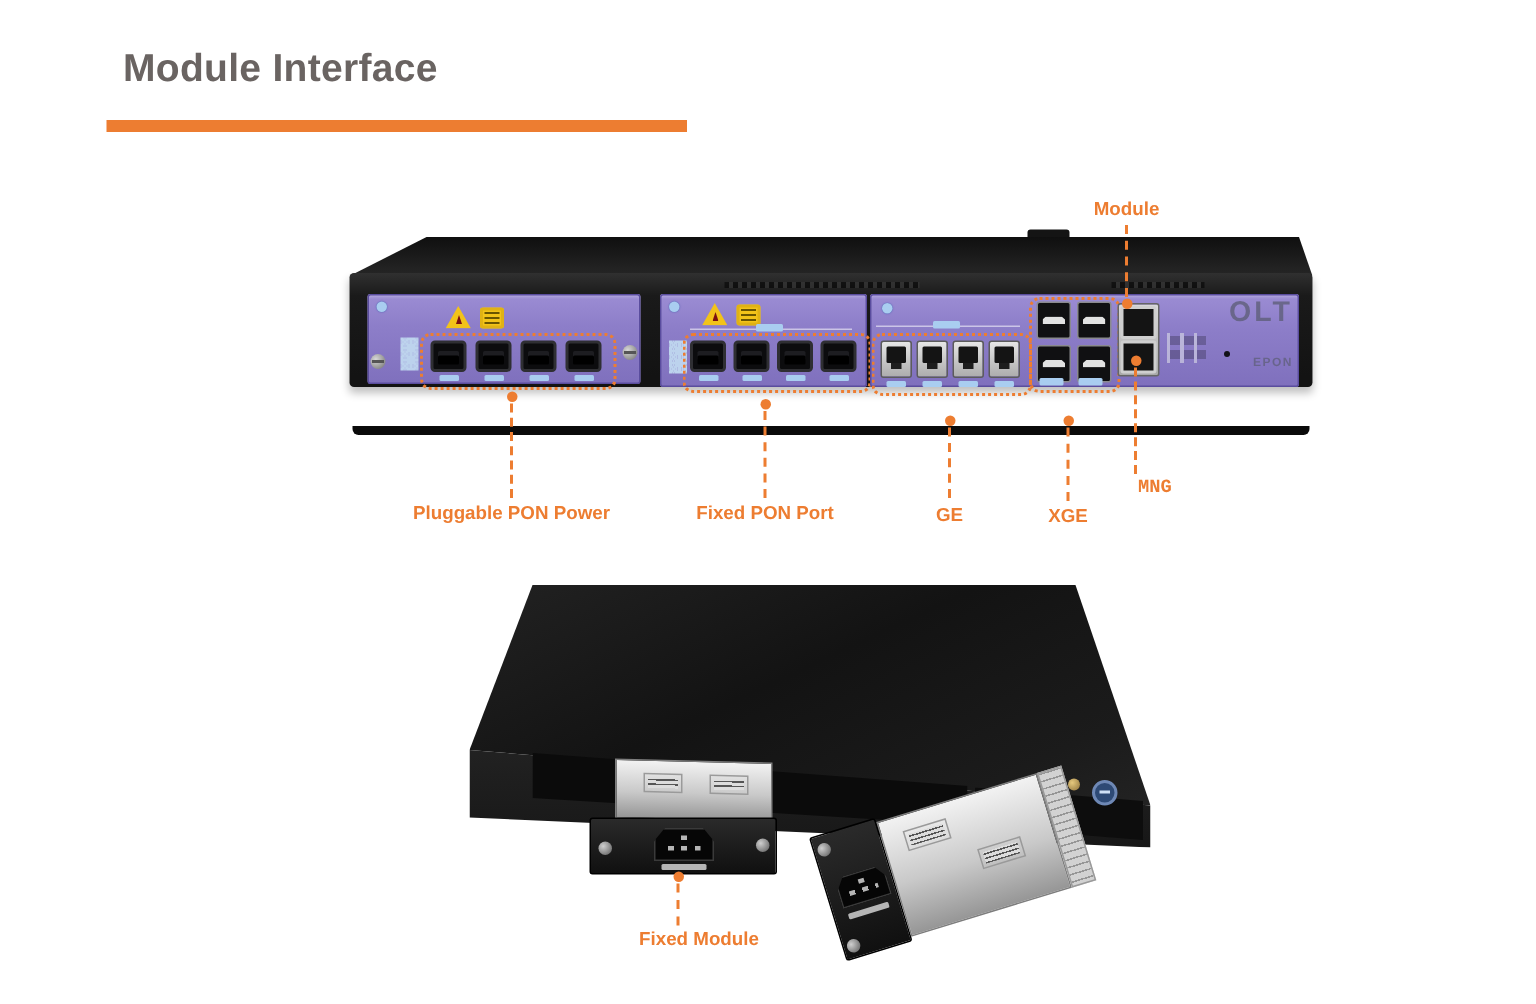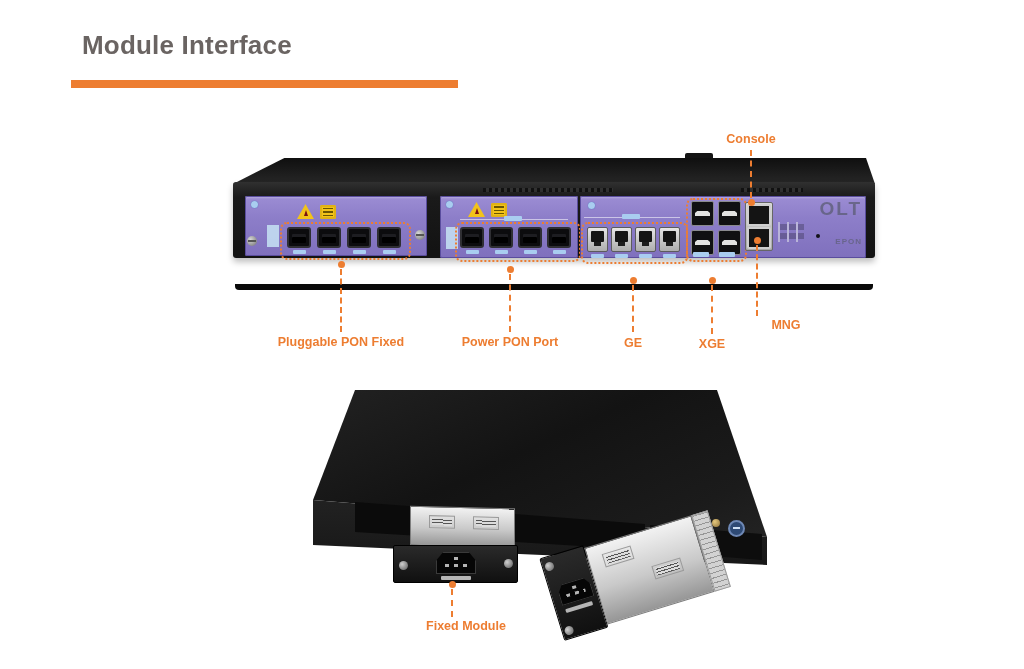--- a/index.html
+++ b/index.html
@@ -206,43 +206,43 @@
       <div class="abs led-matrix" style="left:198px;top:26px;"></div>
       <div class="abs reset-dot" style="left:236px;top:38px;"></div>
       <div class="abs olt-logo" style="right:4px;top:2px;">OLT</div>
       <div class="abs epon-label" style="right:4px;top:41px;">EPON</div>
     </div>
 
     <div class="abs chassis-bottom"></div>
   </div>
 </div>
 
-<div class="abs callout" style="left:706px;top:132px;width:90px;">Console</div>
+<div class="abs callout" style="left:706px;top:132px;width:90px;">Module</div>
 <div class="abs dash-v" style="left:750px;top:150px;height:48px;"></div>
 <div class="abs odot" style="left:748px;top:199px;"></div>
 
 <div class="abs odot" style="left:338px;top:261px;"></div>
 <div class="abs dash-v" style="left:340px;top:269px;height:63px;"></div>
-<div class="abs callout" style="left:266px;top:335px;width:150px;">Pluggable PON Fixed</div>
+<div class="abs callout" style="left:266px;top:335px;width:150px;">Pluggable PON Power</div>
 
 <div class="abs odot" style="left:507px;top:266px;"></div>
 <div class="abs dash-v" style="left:509px;top:274px;height:58px;"></div>
-<div class="abs callout" style="left:450px;top:335px;width:120px;">Power PON Port</div>
+<div class="abs callout" style="left:450px;top:335px;width:120px;">Fixed PON Port</div>
 
 <div class="abs odot" style="left:630px;top:277px;"></div>
 <div class="abs dash-v" style="left:632px;top:285px;height:47px;"></div>
 <div class="abs callout" style="left:613px;top:336px;width:40px;">GE</div>
 
 <div class="abs odot" style="left:709px;top:277px;"></div>
 <div class="abs dash-v" style="left:711px;top:285px;height:49px;"></div>
 <div class="abs callout" style="left:687px;top:337px;width:50px;">XGE</div>
 
 <div class="abs odot" style="left:754px;top:237px;"></div>
 <div class="abs dash-v" style="left:756px;top:245px;height:71px;"></div>
-<div class="abs callout" style="left:756px;top:318px;width:60px;">MNG</div>
+<div class="abs callout" style="left:740px;top:318px;width:60px;font-family:Liberation Mono, monospace;">MNG</div>
 
 <div class="abs rear-view">
   <div class="abs r-top"></div>
   <div class="abs r-panel"></div>
   <div class="abs r-bay-left"></div>
   <div class="abs r-bay-right"></div>
 
   <div class="abs pm-silver" style="left:110px;top:124px;width:105px;height:40px;transform:skewY(1.5deg);">
     <div class="abs sticker" style="left:18px;top:8px;width:26px;height:13px;"></div>
     <div class="abs sticker" style="left:62px;top:8px;width:26px;height:13px;"></div>

